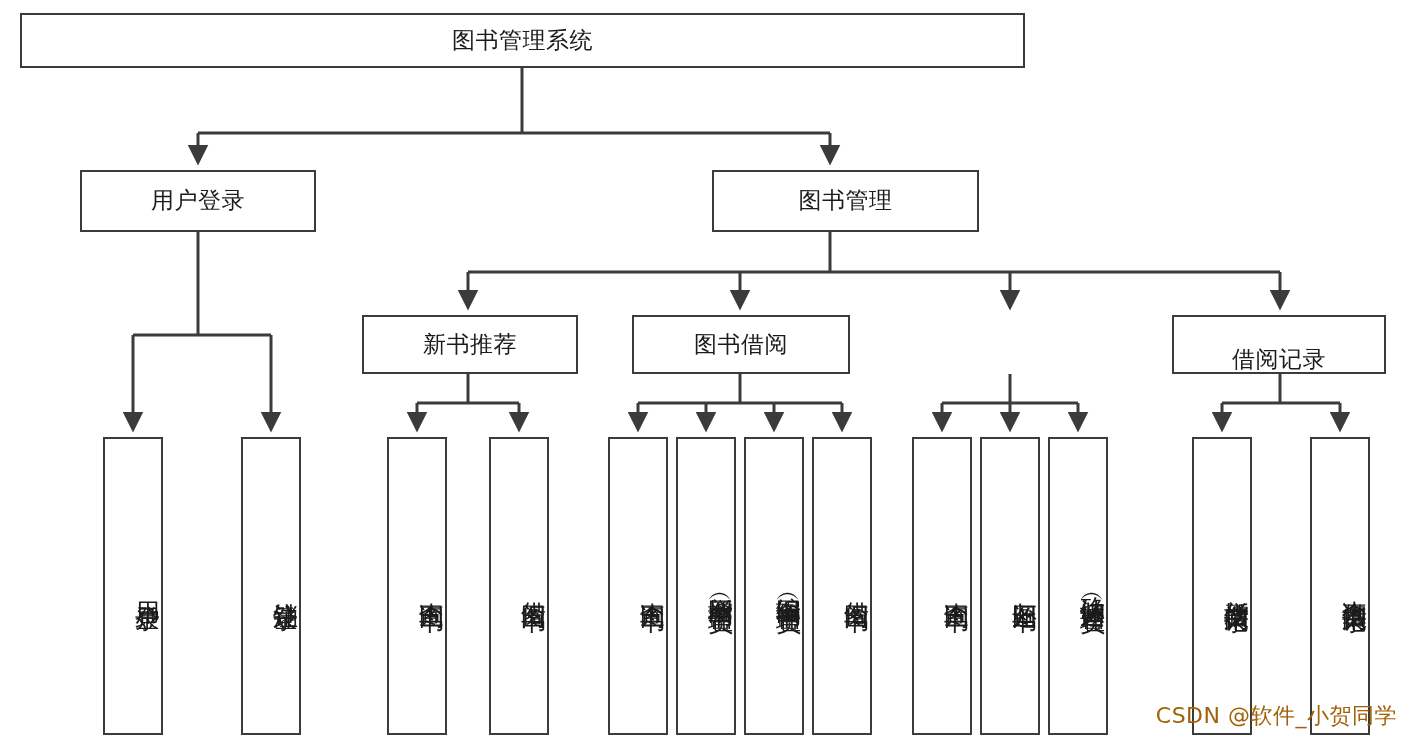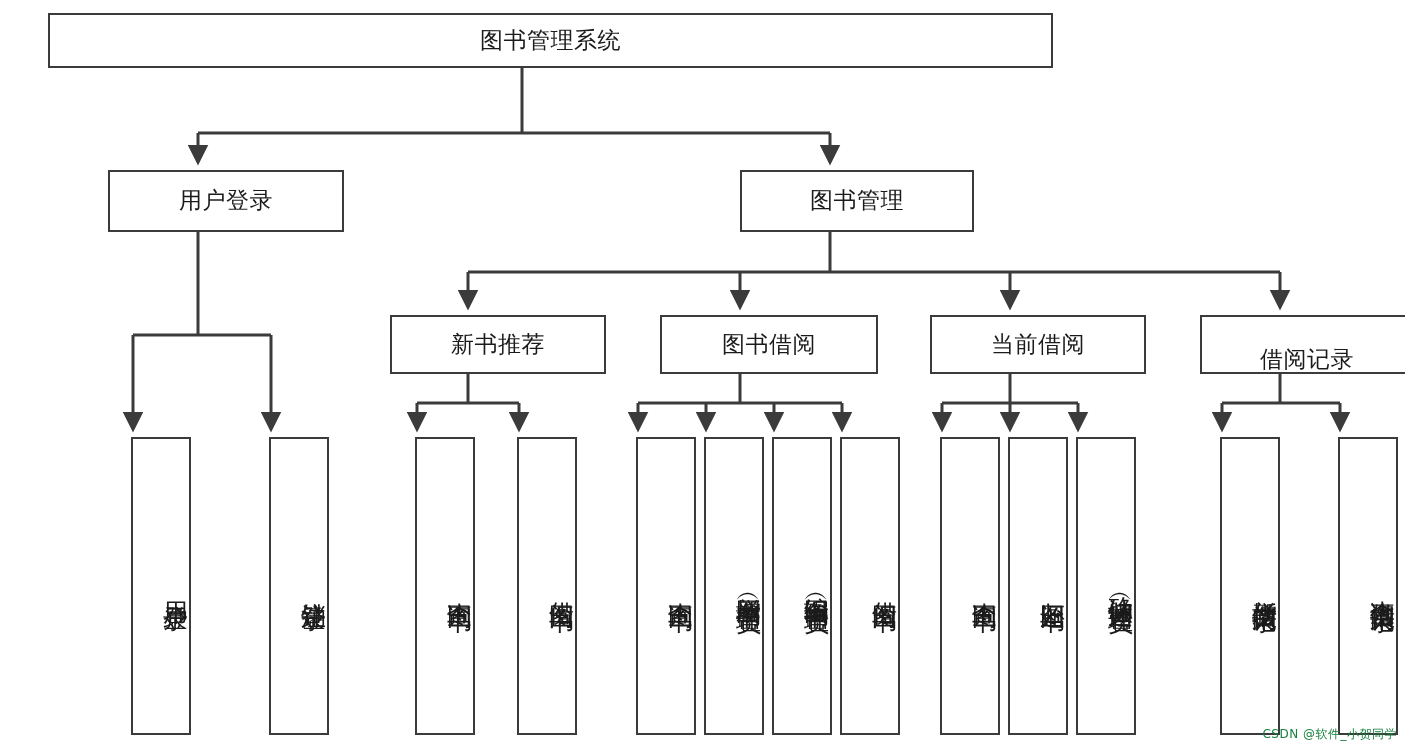--- a/index.html
+++ b/index.html
@@ -27,21 +27,20 @@
   }
   .node {
     position: absolute;
     box-sizing: border-box;
     border: 2px solid #3b3b3b;
     background: #ffffff;
     display: flex;
     align-items: center;
     justify-content: center;
     color: #1b1b1b;
-    margin-left: 28px;
   }
   .node.horiz {
     font-size: 23px;
     letter-spacing: 0.5px;
     line-height: 1.1;
   }
   .node.vert {
     writing-mode: vertical-rl;
     text-orientation: upright;
     font-size: 25px;
@@ -55,23 +54,23 @@
     align-items: flex-start;
   }
   .node.vert .vlabel {
     display: block;
     writing-mode: vertical-rl;
     text-orientation: upright;
   }
   .watermark {
     position: absolute;
     right: 8px;
-    bottom: 4px;
-    font-size: 12px;
-    color: #15803d;
+    bottom: 16px;
+    font-size: 22px;
+    color: #a16207;
     white-space: nowrap;
     letter-spacing: 0.5px;
   }
 </style>
 </head>
 <body>
 
 <div id="canvas">
 
   <svg class="wires" viewBox="0 0 1405 747">
@@ -124,32 +123,29 @@
     </g>
   </svg>
 
   <div class="node horiz" style="left:20px; top:13px; width:1005px; height:55px;">
     <span>图书管理系统</span>
   </div>
 
   <div class="node horiz" style="left:80px; top:170px; width:236px; height:62px;">
     <span>用户登录</span>
   </div>
-  <div class="node horiz" style="left:712px; top:170px; width:234px; height:62px;">
+  <div class="node horiz" style="left:712px; top:170px; width:267px; height:62px;">
     <span>图书管理</span>
   </div>
 
   <div class="node horiz" style="left:632px; top:315px; width:218px; height:59px;">
     <span>图书借阅</span>
   </div>
   <div class="node horiz" style="left:362px; top:315px; width:216px; height:59px;">
     <span>新书推荐</span>
-  </div>
-  <div class="node horiz" style="left:902px; top:315px; width:216px; height:59px;">
-    <span>当前借阅</span>
   </div>
   <div class="node horiz" style="left:1172px; top:315px; width:214px; height:59px;align-items:flex-end;">
     <span>借阅记录</span>
   </div>
 
   <div class="node vert" style="left:103px; top:437px; width:60px; height:298px;">
     <span class="vlabel">用户登录</span>
   </div>
   <div class="node vert" style="left:241px; top:437px; width:60px; height:298px;">
     <span class="vlabel">注销登录</span>

